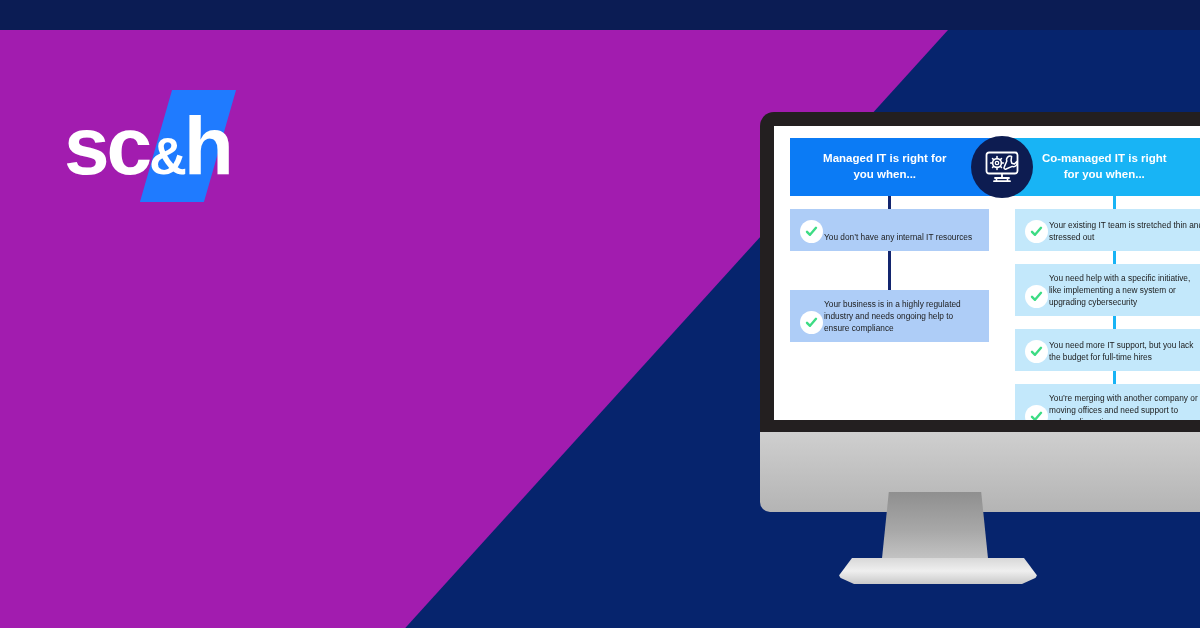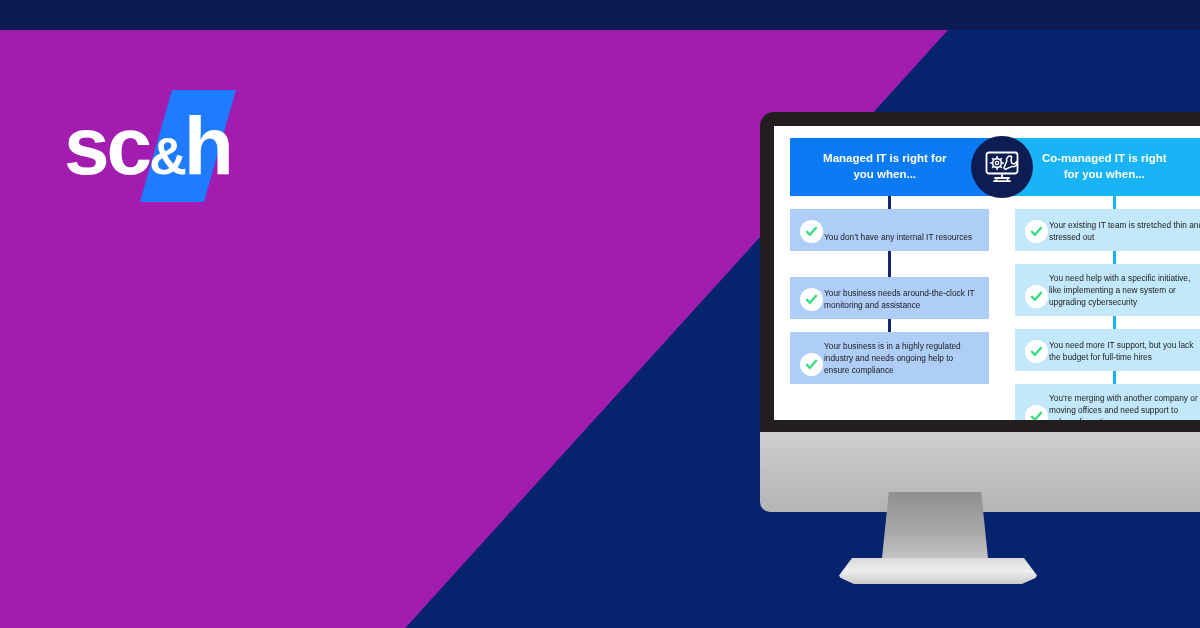--- a/index.html
+++ b/index.html
@@ -251,28 +251,20 @@
                   <svg width="13" height="13" viewBox="0 0 13 13">
                       <path d="M2 6.8 L5 9.8 L11 2.8" fill="none" stroke="#3ddc84" stroke-width="2.4" stroke-linecap="round" stroke-linejoin="round"></path>
                     </svg>
                 </span>
                 <span class="item-text">You don’t have any internal IT resources</span>
               </div>
 
               <div class="connector"></div>
 
               <div class="connector"></div>
-              <div class="item">
-                <span class="check">
-                  <svg width="13" height="13" viewBox="0 0 13 13">
-                      <path d="M2 6.8 L5 9.8 L11 2.8" fill="none" stroke="#3ddc84" stroke-width="2.4" stroke-linecap="round" stroke-linejoin="round"></path>
-                    </svg>
-                </span>
-                <span class="item-text">Your business needs around-the-clock IT monitoring and assistance</span>
-              </div>
 
               <div class="connector"></div>
               <div class="item">
                 <span class="check">
                   <svg width="13" height="13" viewBox="0 0 13 13">
                       <path d="M2 6.8 L5 9.8 L11 2.8" fill="none" stroke="#3ddc84" stroke-width="2.4" stroke-linecap="round" stroke-linejoin="round"></path>
                     </svg>
                 </span>
                 <span class="item-text">Your business is in a highly regulated industry and needs ongoing help to ensure compliance</span>
               </div>

